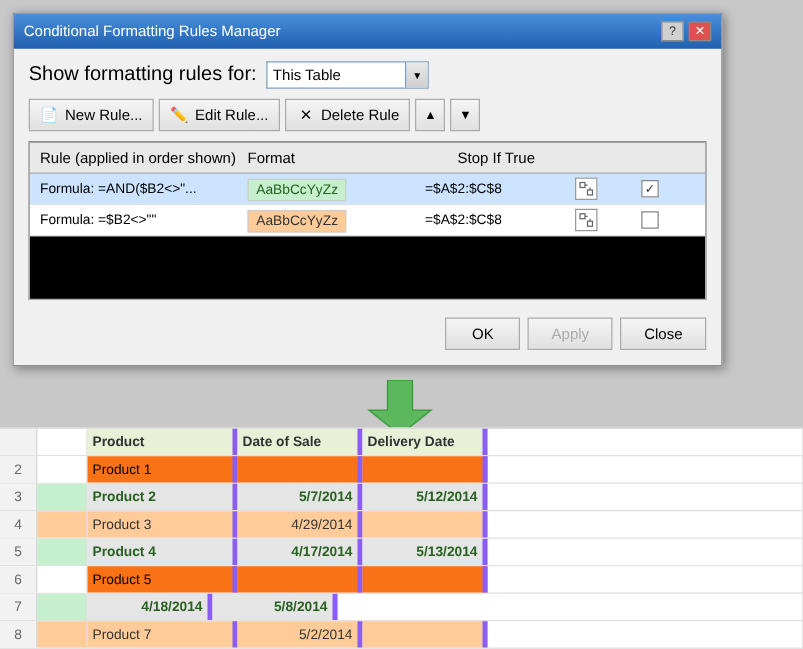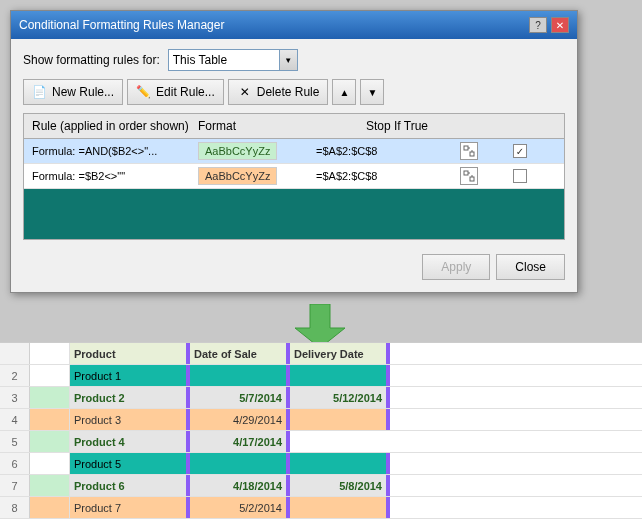--- a/index.html
+++ b/index.html
@@ -64,21 +64,21 @@
     }
 
     
     .show-rules-row {
       display: flex;
       align-items: center;
       gap: 8px;
       margin-bottom: 8px;
     }
     .show-rules-label {
-      font-size: 12px;
+      font-size: 16px;
       white-space: nowrap;
       text-align: center;
     }
     .dropdown-combo {
       display: flex;
       align-items: center;
       border: 1px solid #7a9dbe;
       background: white;
       height: 22px;
       min-width: 130px;
@@ -133,21 +133,21 @@
       display: flex;
       align-items: center;
       justify-content: center;
       cursor: pointer;
       font-size: 10px;
     }
 
     
     .rules-table-container {
       border: 1px solid #ababab;
-      background: #0f766e;
+      background: #000000;
       margin-bottom: 10px;
     }
     .rules-table-header {
       display: grid;
       grid-template-columns: 1fr 120px 1fr 80px;
       background: #e8e8e8;
       border-bottom: 1px solid #ababab;
       padding: 3px 4px;
       gap: 0;
     }
@@ -196,20 +196,21 @@
     }
     .rule-applies-to {
       display: flex;
       align-items: center;
       gap: 2px;
       padding: 0 2px;
     }
     .rule-applies-to span {
       font-size: 11px;
       flex: 1;
+      margin-left: 24px;
     }
     .range-picker-btn {
       width: 18px;
       height: 18px;
       border: 1px solid #999;
       background: white;
       display: flex;
       align-items: center;
       justify-content: center;
       cursor: pointer;
@@ -307,21 +308,21 @@
     .sheet-cell.green-row {
       background: #e5e5e5;
       color: #276221;
       font-weight: bold;
     }
     .sheet-cell.orange-row {
       background: #ffcc99;
       color: #333;
     }
     .sheet-cell.normal {
-      background: #14b8a6;
+      background: #f97316;
       text-align: center;
     }
     .sheet-cell.right-align {
       justify-content: flex-end;
     }
     .sheet-cell.wide {
       min-width: 120px;
     }
     .sheet-cell.date-cell {
       min-width: 100px;
@@ -421,20 +422,21 @@
           <div class="stop-if-true-cell">
             <div class="checkbox"></div>
           </div>
         </div>
 
         <div style="height:50px;"></div>
       </div>
     </div>
 
     <div class="bottom-row">
+      <button class="bottom-btn">OK</button>
       <button class="bottom-btn disabled">Apply</button>
       <button class="bottom-btn">Close</button>
     </div>
   </div>
 </div>
 
 <div style="position:absolute; top:304px; left:290px; width:60px; height:44px;">
   <svg width="60" height="44" viewBox="0 0 60 44">
     <polygon points="20,0 40,0 40,24 55,24 30,44 5,24 20,24" fill="#5cb85c" stroke="#3a9a3a" stroke-width="1"></polygon>
   </svg>
@@ -473,34 +475,34 @@
       <div class="sheet-cell orange-row">Product 3</div>
       <div class="sheet-cell orange-row date-cell right-align">4/29/2014</div>
       <div class="sheet-cell orange-row date-cell right-align"></div>
     </div>
 
     <div class="sheet-row">
       <div class="sheet-row-num">5</div>
       <div class="extra-col" style="background:#c6efce;"></div>
       <div class="sheet-cell green-row">Product 4</div>
       <div class="sheet-cell green-row date-cell right-align">4/17/2014</div>
+      <div class="sheet-cell green-row date-cell right-align">5/13/2014</div>
     </div>
 
     <div class="sheet-row">
       <div class="sheet-row-num">6</div>
       <div class="extra-col"></div>
       <div class="sheet-cell normal">Product 5</div>
       <div class="sheet-cell normal date-cell right-align"></div>
       <div class="sheet-cell normal date-cell right-align"></div>
     </div>
 
     <div class="sheet-row">
       <div class="sheet-row-num">7</div>
       <div class="extra-col" style="background:#c6efce;"></div>
-      <div class="sheet-cell green-row">Product 6</div>
       <div class="sheet-cell green-row date-cell right-align">4/18/2014</div>
       <div class="sheet-cell green-row date-cell right-align">5/8/2014</div>
     </div>
 
     <div class="sheet-row">
       <div class="sheet-row-num">8</div>
       <div class="extra-col" style="background:#ffcc99;"></div>
       <div class="sheet-cell orange-row">Product 7</div>
       <div class="sheet-cell orange-row date-cell right-align">5/2/2014</div>
       <div class="sheet-cell orange-row date-cell right-align"></div>

